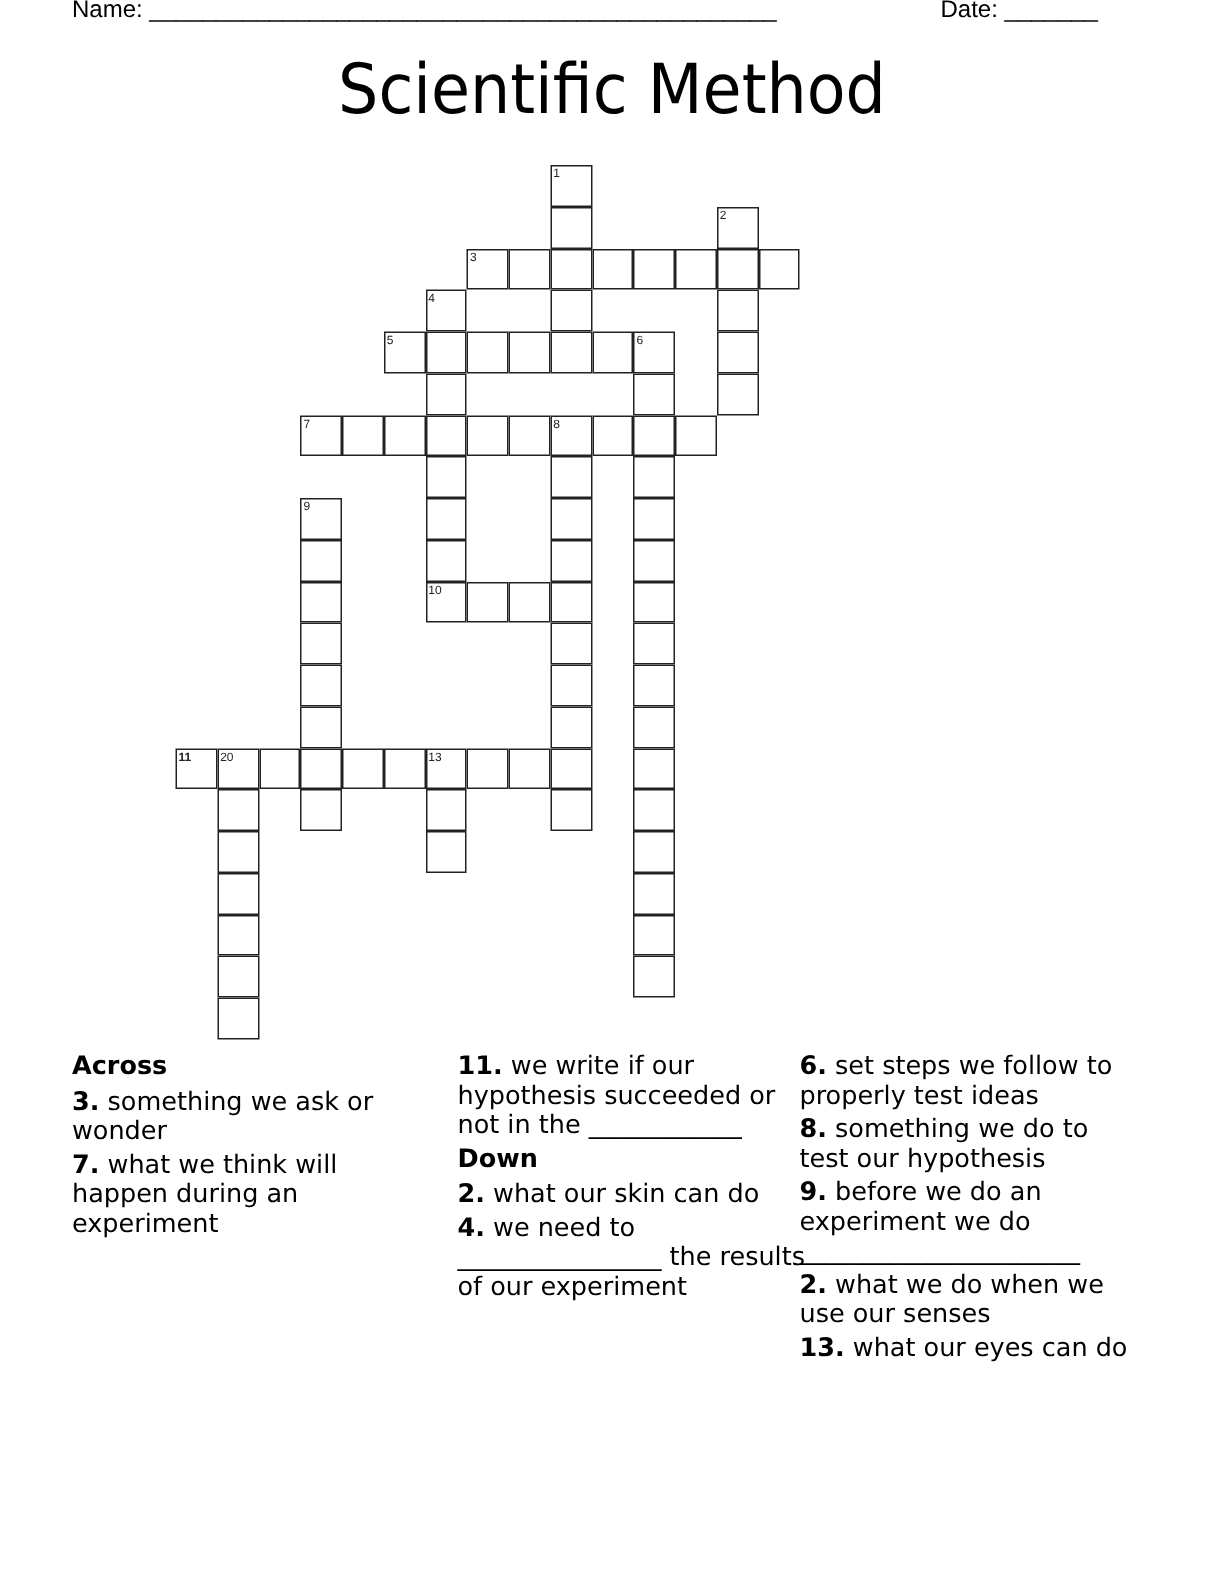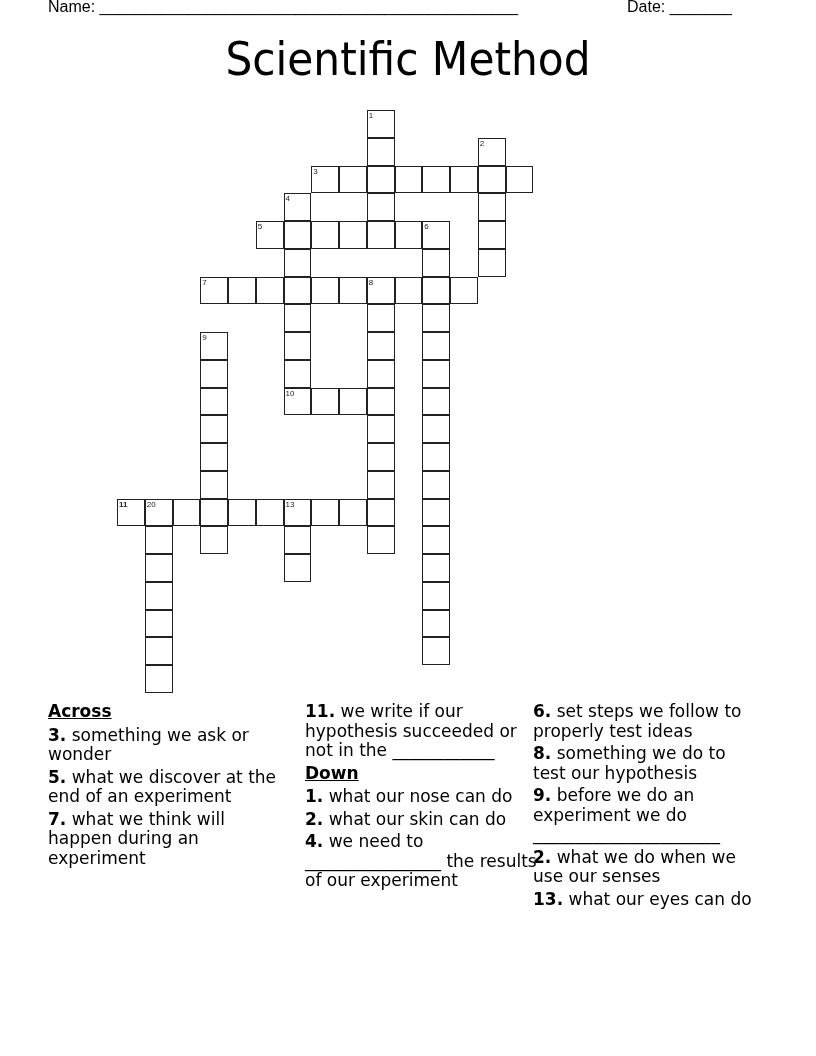--- a/index.html
+++ b/index.html
@@ -14,21 +14,21 @@
   .grid { position: absolute; left: 0; top: 0; width: 816px; height: 700px; }
   .cell { position: absolute; width: 27.75px; height: 27.75px; box-sizing: border-box;
     border: 1.6px solid #222; background: #fff; }
   .cell .num { position: absolute; left: 1px; top: 0px; font-family: "Liberation Sans", sans-serif;
     font-size: 8px; line-height: 9px; color: #222; }
   .clues { position: absolute; top: 702px; font-family: "DejaVu Sans", sans-serif; font-size: 17px;
     line-height: 19.5px; }
   .col1 { left: 48px; width: 240px; }
   .col2 { left: 305px; width: 238px; }
   .col3 { left: 533px; width: 230px; }
-  .clues .heading { font-weight: bold; text-decoration: underline; margin-bottom: 4px; }
+  .clues .heading { font-weight: bold; margin-bottom: 4px; }
   .clues .clue { margin-bottom: 3px; }
   .clues .clue b { font-weight: bold; }
 </style>
 </head>
 <body>
 
 <div class="header">
   <span class="name-label">Name: _______________________________________________</span>
   <span class="date-label">Date: _______</span>
 </div>
@@ -147,28 +147,26 @@
     <div class="cell" style="left: 144.75px; top: 609.5px;"></div>
     <div class="cell" style="left: 144.75px; top: 637.25px;"></div>
     <div class="cell" style="left: 144.75px; top: 665px;"></div>
     <div class="cell" style="left: 283.5px; top: 526.25px;"></div>
     <div class="cell" style="left: 283.5px; top: 554px;"></div>
   </div>
 
 <div class="clues col1">
   <div class="heading">Across</div>
   <div class="clue"><b>3.</b><span> something we ask or wonder</span></div>
-  <div class="clue"><b>5.</b><span> what we discover at the end of an experiment</span></div>
   <div class="clue"><b>7.</b><span> what we think will happen during an experiment</span></div>
 </div>
 
 <div class="clues col2">
   <div class="clue"><b>11.</b><span> we write if our hypothesis succeeded or not in the ____________</span></div>
   <div class="heading">Down</div>
-  <div class="clue"><b>1.</b><span> what our nose can do</span></div>
   <div class="clue"><b>2.</b><span> what our skin can do</span></div>
   <div class="clue"><b>4.</b><span> we need to ________________ the results of our experiment</span></div>
 </div>
 
 <div class="clues col3">
   <div class="clue"><b>6.</b><span> set steps we follow to properly test ideas</span></div>
   <div class="clue"><b>8.</b><span> something we do to test our hypothesis</span></div>
   <div class="clue"><b>9.</b><span> before we do an experiment we do ______________________</span></div>
   <div class="clue"><b>2.</b><span> what we do when we use our senses</span></div>
   <div class="clue"><b>13.</b><span> what our eyes can do</span></div>

